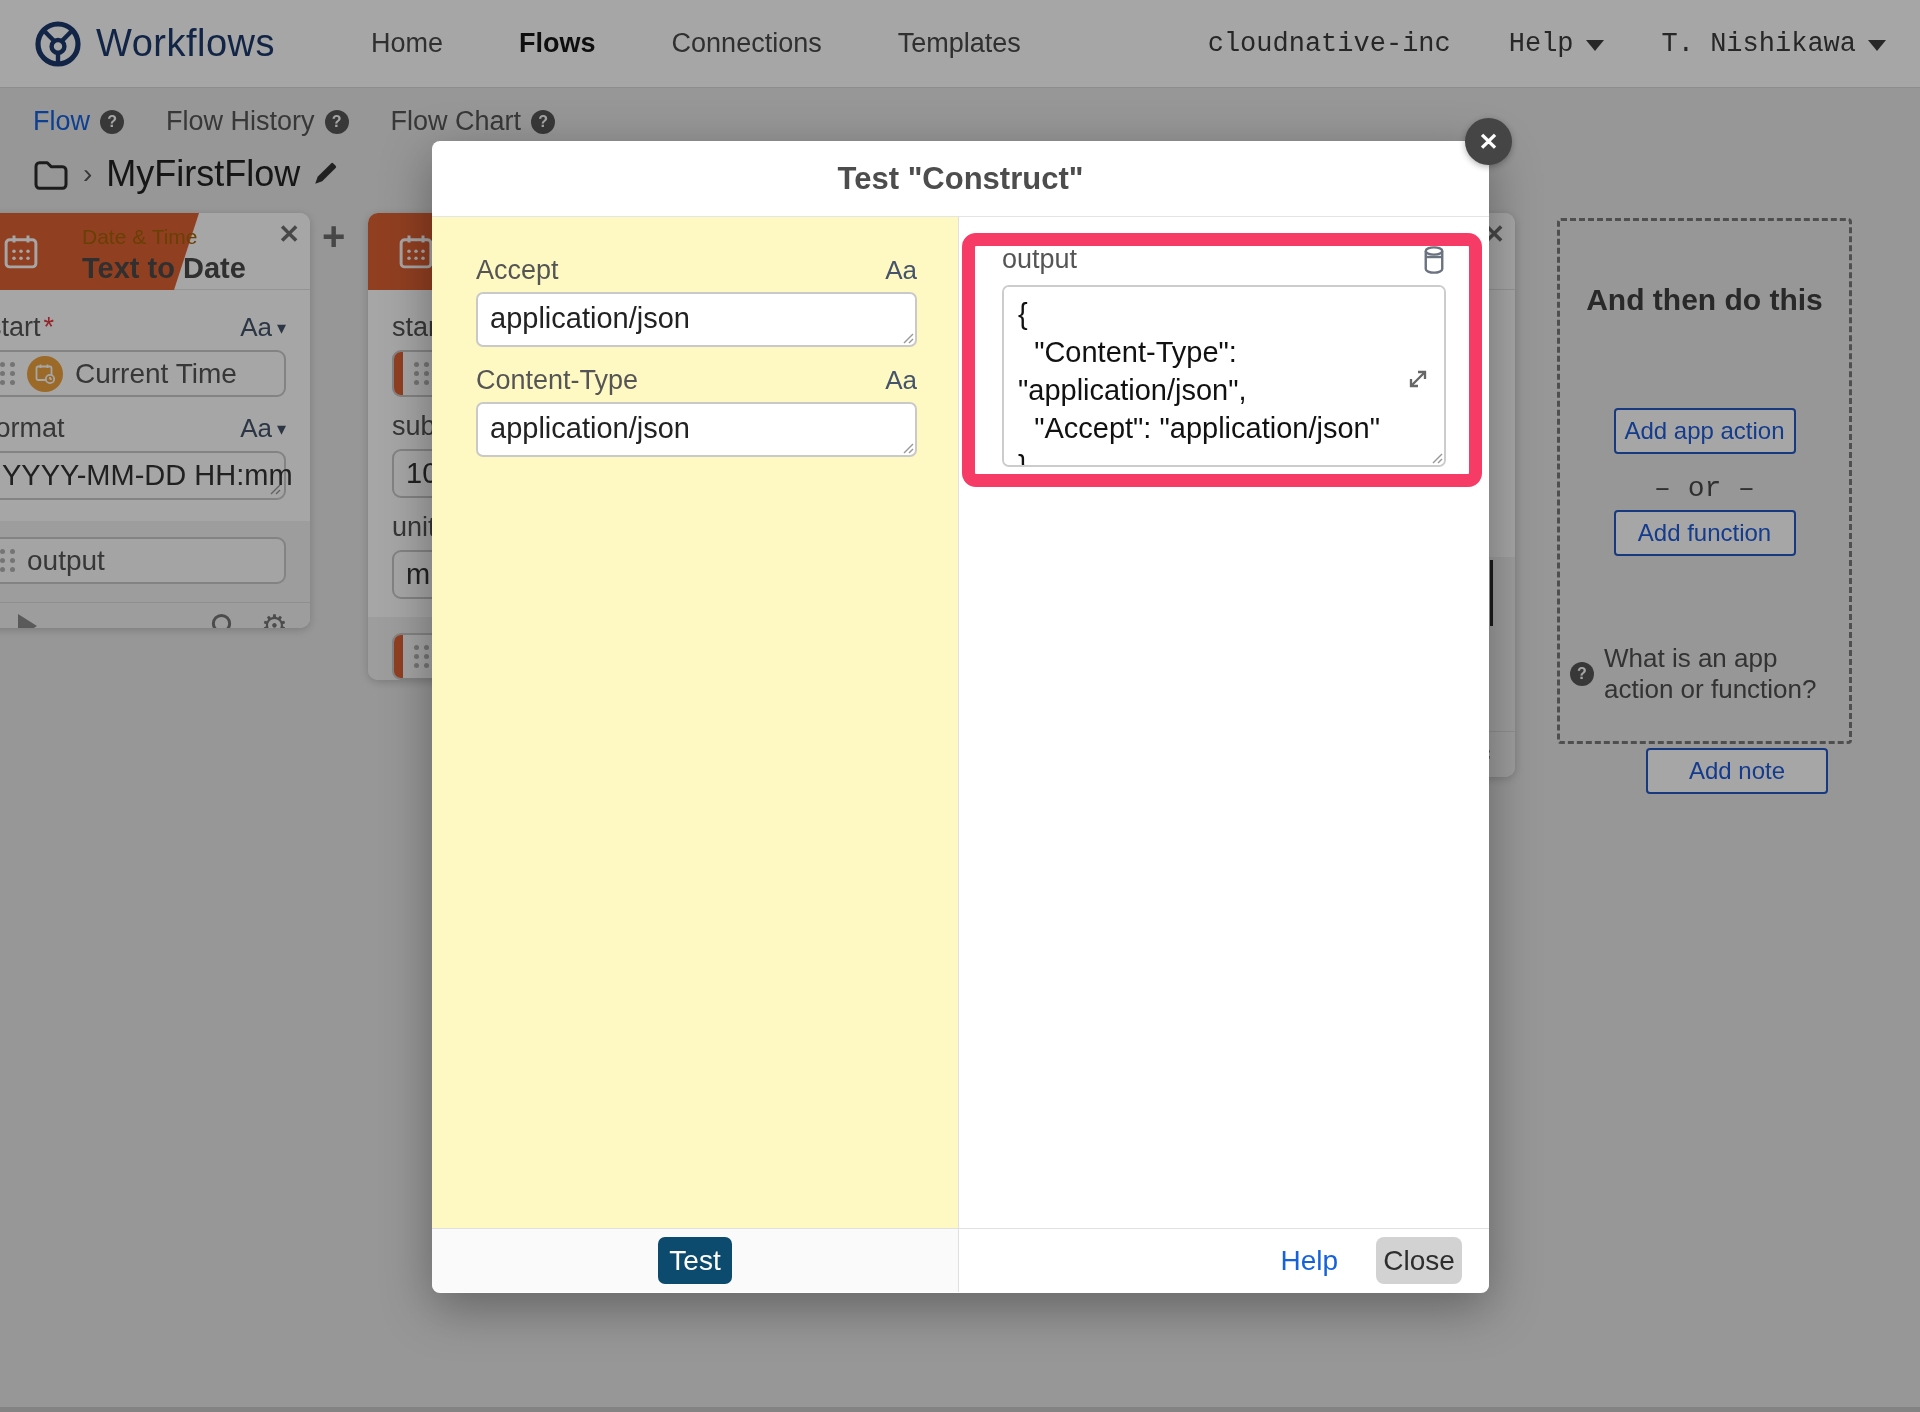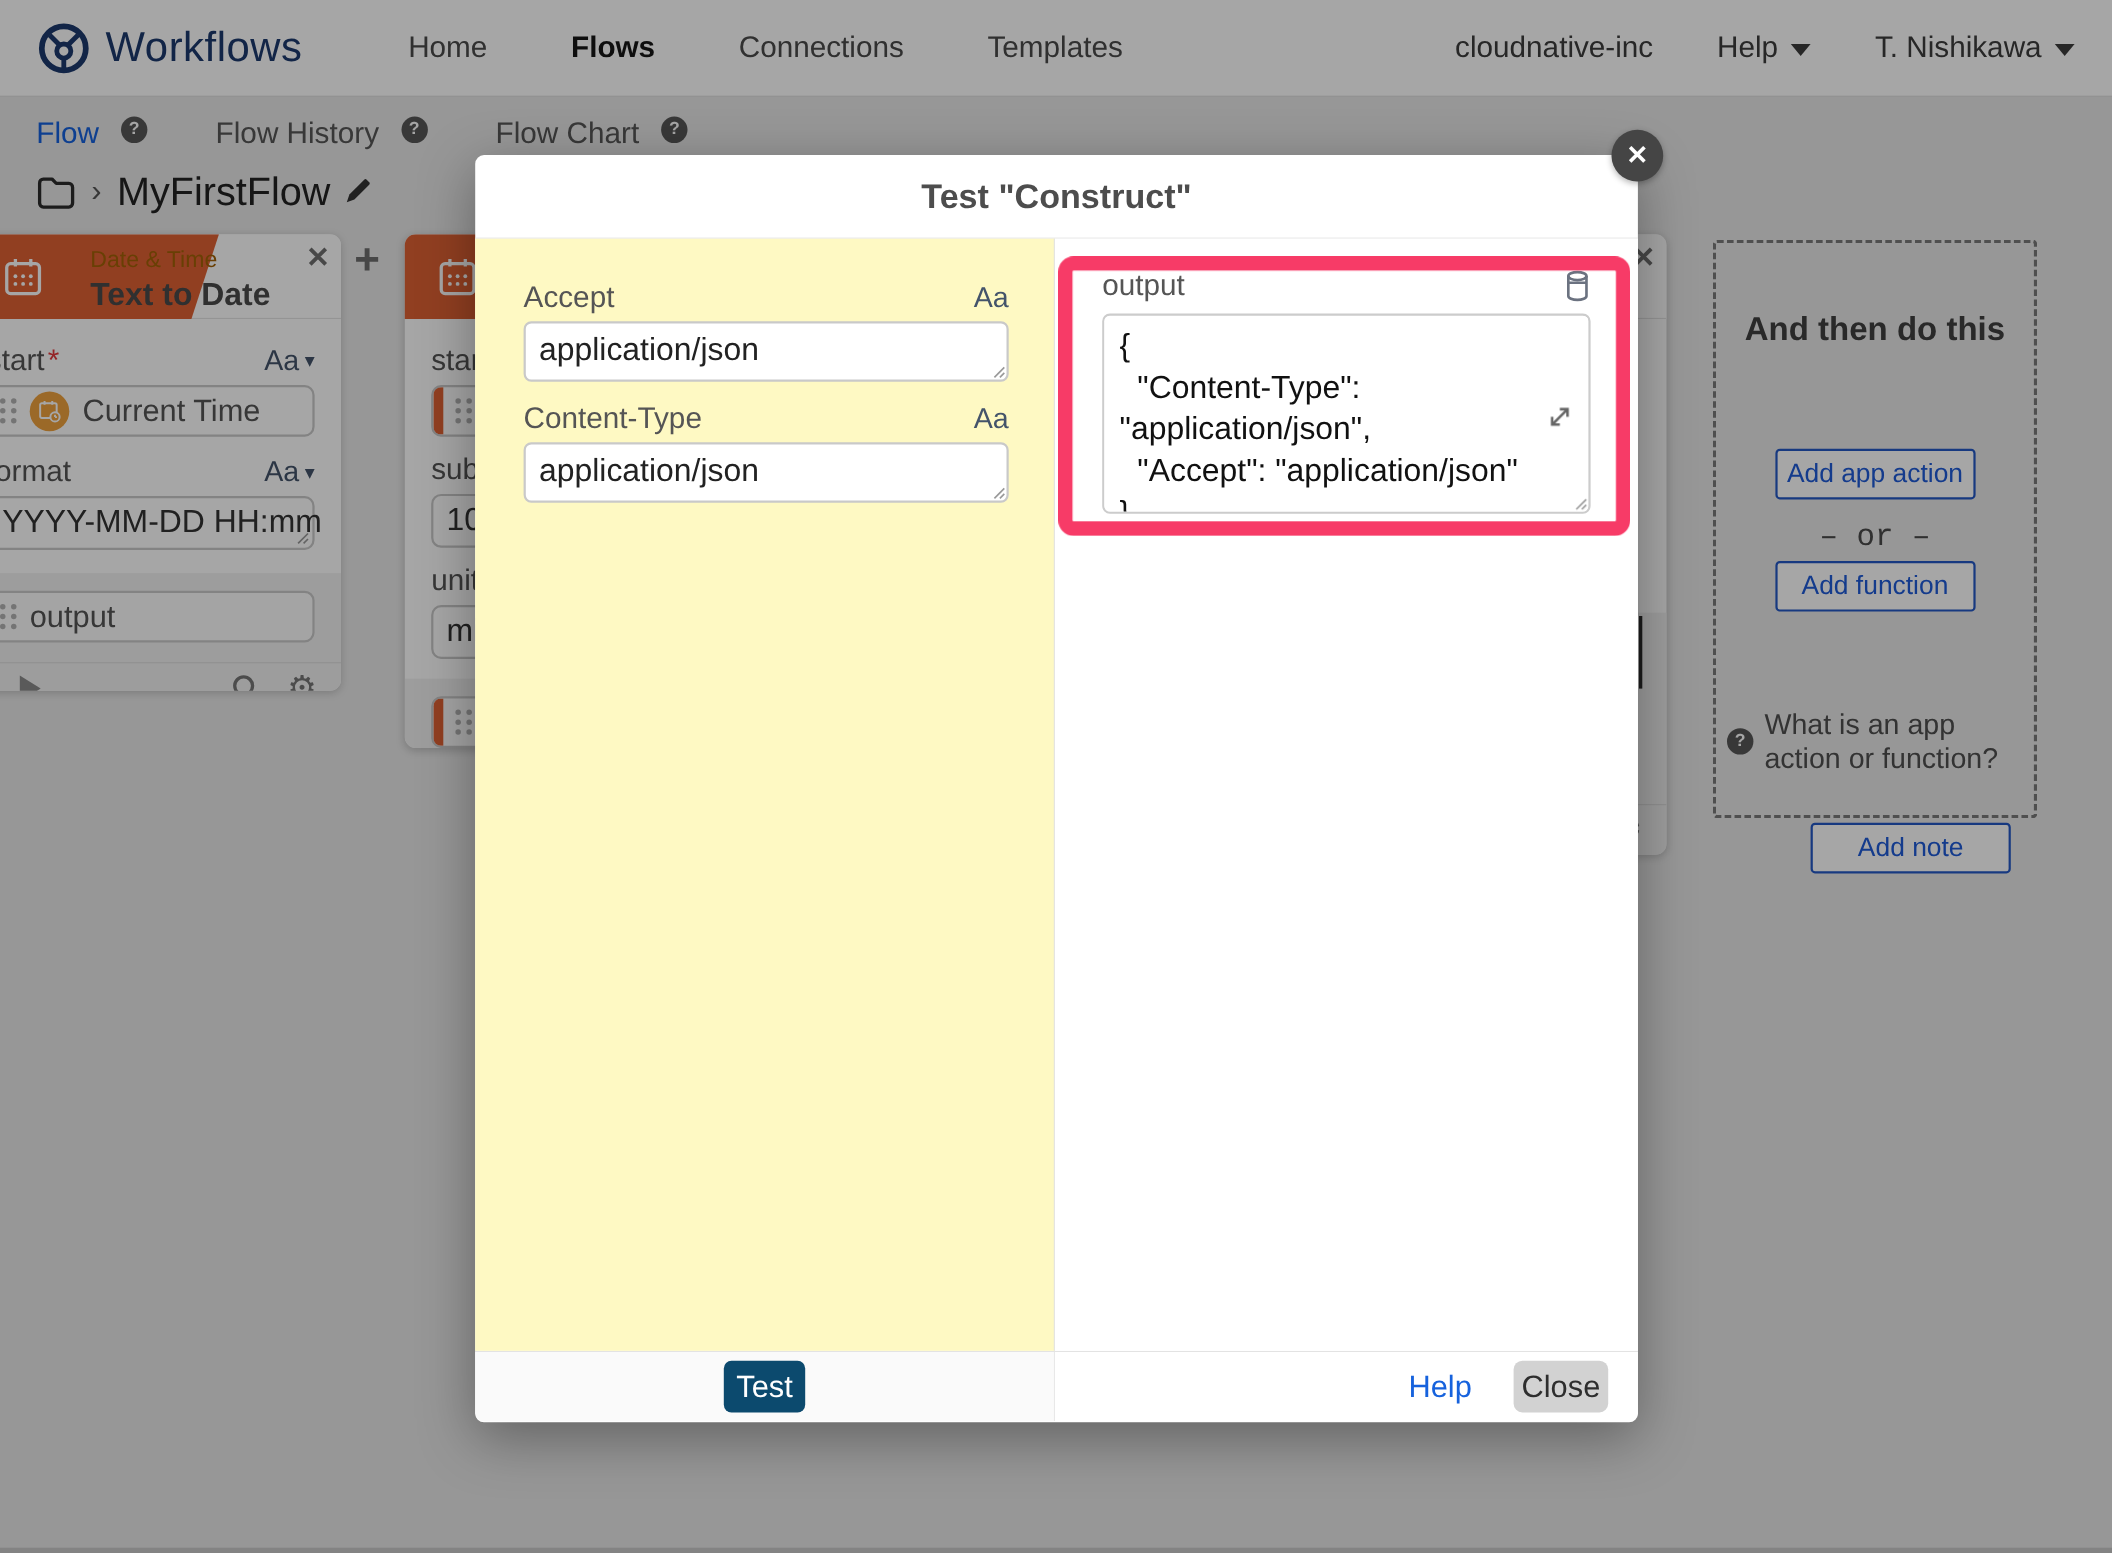--- a/index.html
+++ b/index.html
@@ -15,28 +15,28 @@
   .navbar {
     position:absolute; top:0; left:0; width:1920px; height:88px;
     background:#ffffff; border-bottom:1px solid #d9d9d9;
     display:flex; align-items:center; padding:0 34px; z-index:1;
   }
   .brand { display:flex; align-items:center; gap:14px; }
   .brand-text { font-size:38px; color:#1d3a6d; letter-spacing:.5px; }
   .nav-links { display:flex; gap:76px; margin-left:96px; }
   .nav-link { font-size:27px; color:#4a4a4a; cursor:pointer; }
   .nav-link.active { font-weight:bold; color:#161616; }
-  .nav-right { margin-left:auto; display:flex; align-items:center; gap:58px; }
+  .nav-right { margin-left:auto; display:flex; align-items:center; gap:58px;font-family:Liberation Mono, monospace; }
   .nav-right .org { font-size:27px; color:#3c3c3c; }
   .drop { display:flex; align-items:center; gap:12px; font-size:27px; color:#3c3c3c; cursor:pointer; }
   .chev { width:0; height:0; border-left:9px solid transparent; border-right:9px solid transparent; border-top:11px solid #3c3c3c; margin-top:4px; }
 
   
   .subheader { position:absolute; top:88px; left:0; width:1920px; z-index:1; }
-  .view-tabs { display:flex; align-items:flex-start; gap:20px; padding:18px 0 0 33px; }
+  .view-tabs { display:flex; align-items:center; gap:10px; padding:18px 0 0 33px; }
   .view-tab { font-size:27px; color:#565656; cursor:pointer; }
   .view-tab.active { color:#1662dd; }
   .tab-gap { width:22px; }
   .qicon {
     width:24px; height:24px; border-radius:50%; background:#575757; color:#fff;
     font-size:16px; font-weight:bold; display:inline-flex; align-items:center; justify-content:center;
     flex:0 0 auto; cursor:pointer;
   }
   .title-row { display:flex; align-items:center; gap:12px; padding:16px 0 0 33px; }
   .bc-sep { font-size:28px; color:#555; margin:0 2px; }

